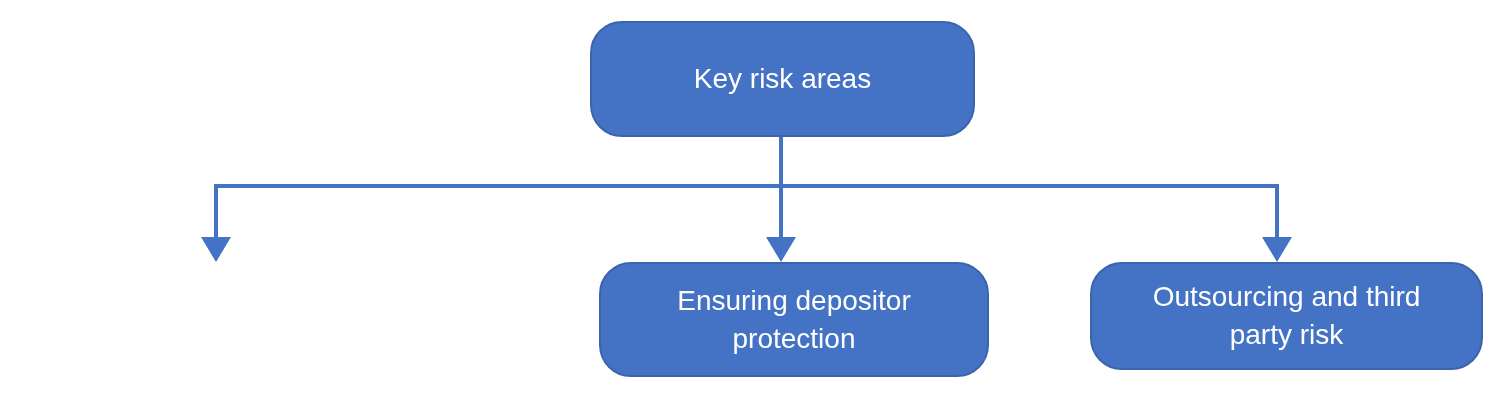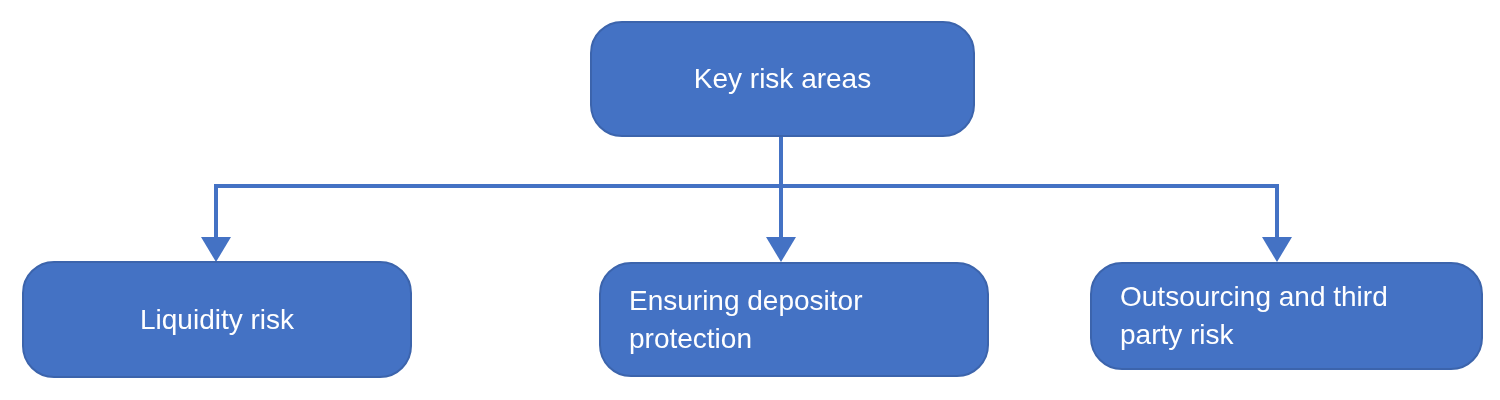--- a/index.html
+++ b/index.html
@@ -38,21 +38,21 @@
   }
   .node {
     position: absolute;
     background: var(--node-fill);
     border: 2px solid var(--node-border);
     border-radius: 32px;
     color: var(--node-text);
     display: flex;
     align-items: center;
     justify-content: center;
-    text-align: left;
+    text-align: center;
     font-size: 28px;
     line-height: 1.35;
     padding: 6px 28px;
   }
   .node-root  { left: 590px;  top: 21px;  width: 385px; height: 116px; }
   .node-c0    { left: 22px;   top: 261px; width: 390px; height: 117px; }
   .node-c1    { left: 555px;  top: 262px; width: 390px; height: 115px; margin-left: 44px; }
   .node-c2    { left: 1090px; top: 262px; width: 393px; height: 108px; }
 </style>
 </head>
@@ -72,23 +72,20 @@
 
     <polygon class="carrow" points="201,237 231,237 216,262"></polygon>
     <polygon class="carrow" points="766,237 796,237 781,262"></polygon>
     <polygon class="carrow" points="1262,237 1292,237 1277,262"></polygon>
   </svg>
 
   <div class="node node-root">
     <span>Key risk areas</span>
   </div>
 
-  <div class="node node-c0">
-    <span>Liquidity risk</span>
-  </div>
 
   <div class="node node-c1">
     <span>Ensuring depositor protection</span>
   </div>
 
   <div class="node node-c2">
     <span>Outsourcing and third party risk</span>
   </div>
 
 </div>

